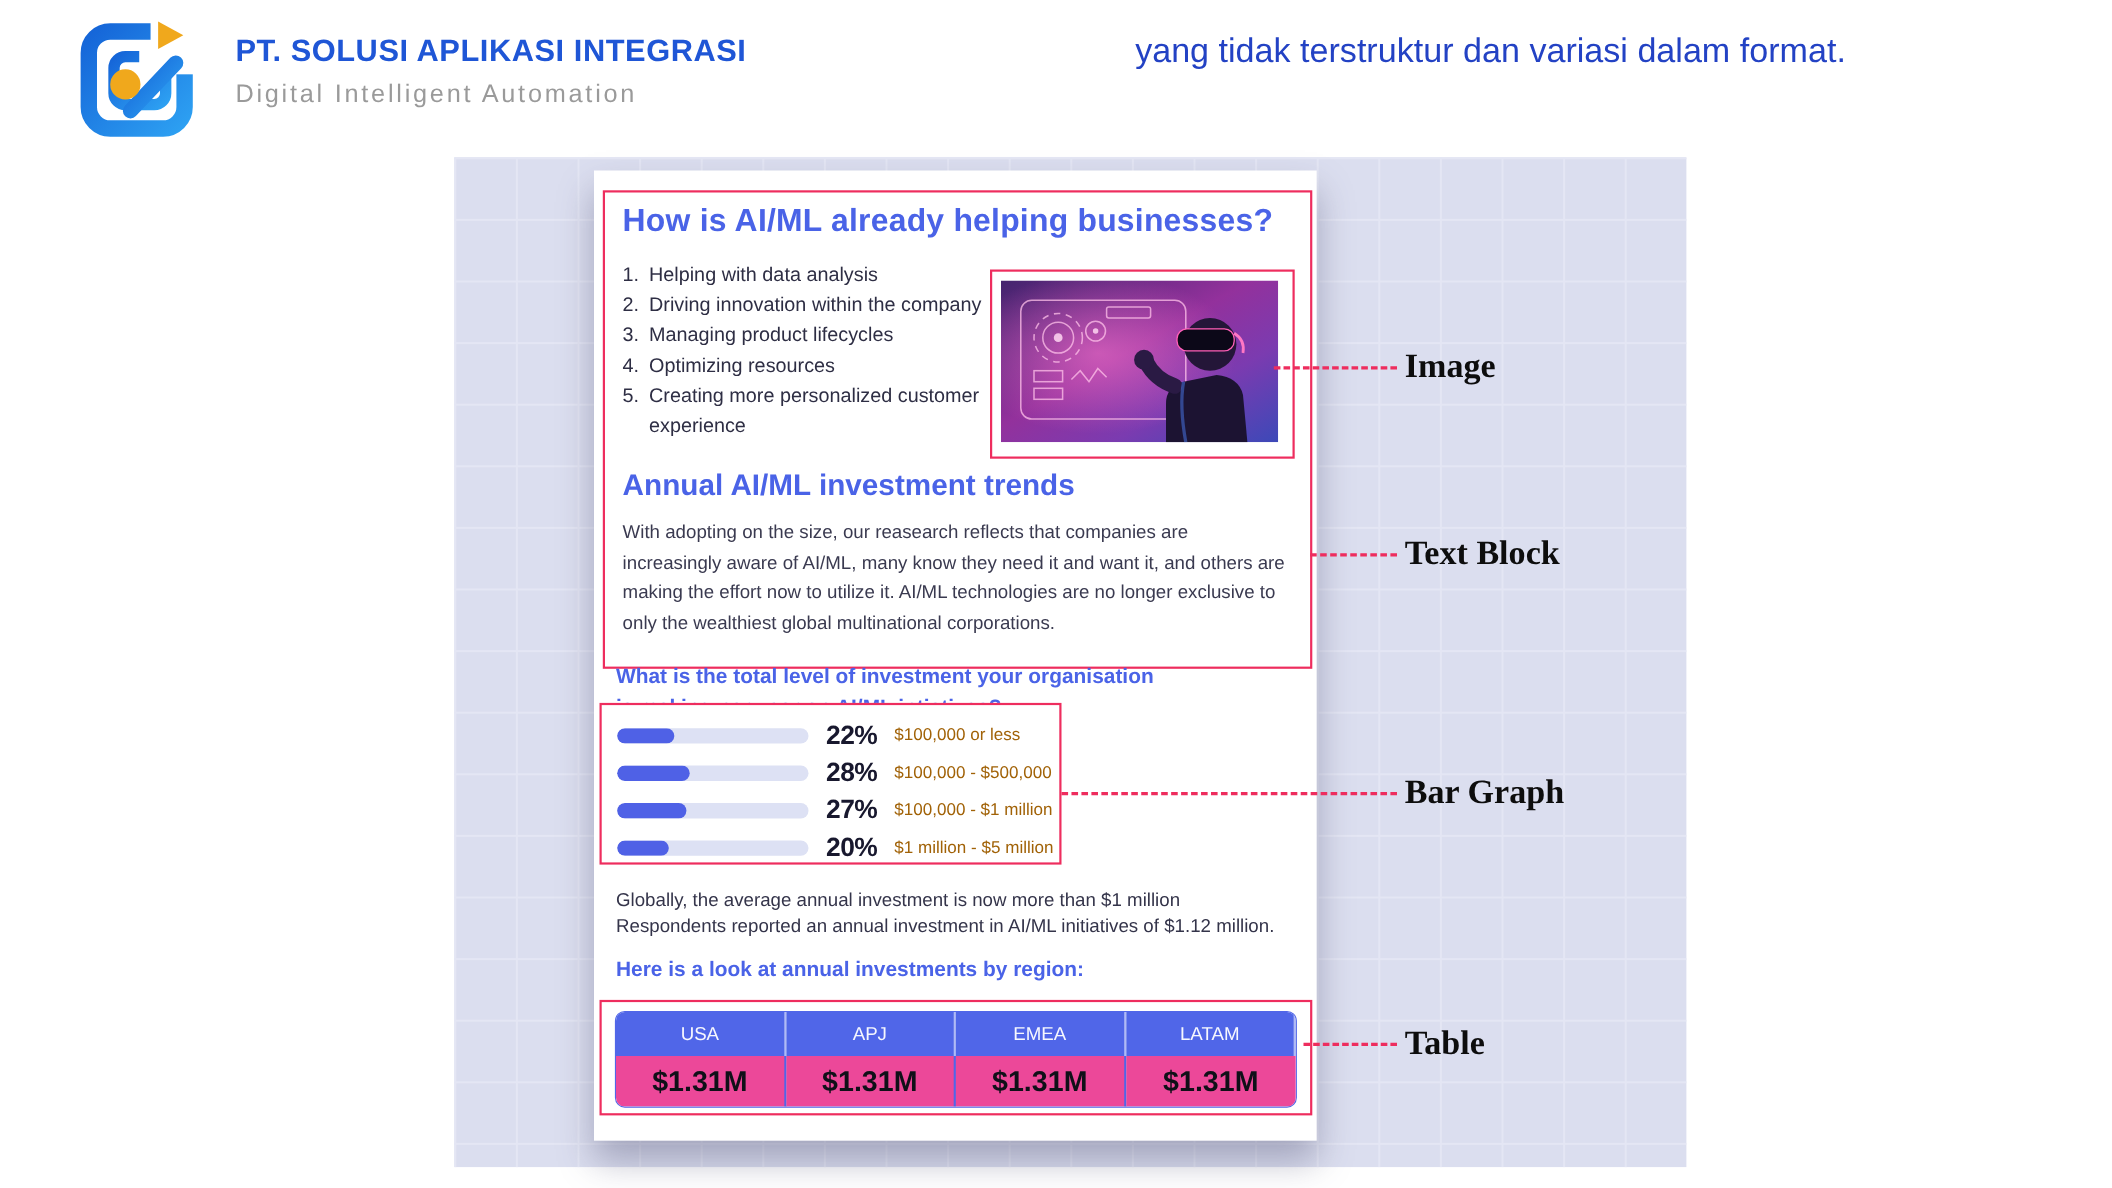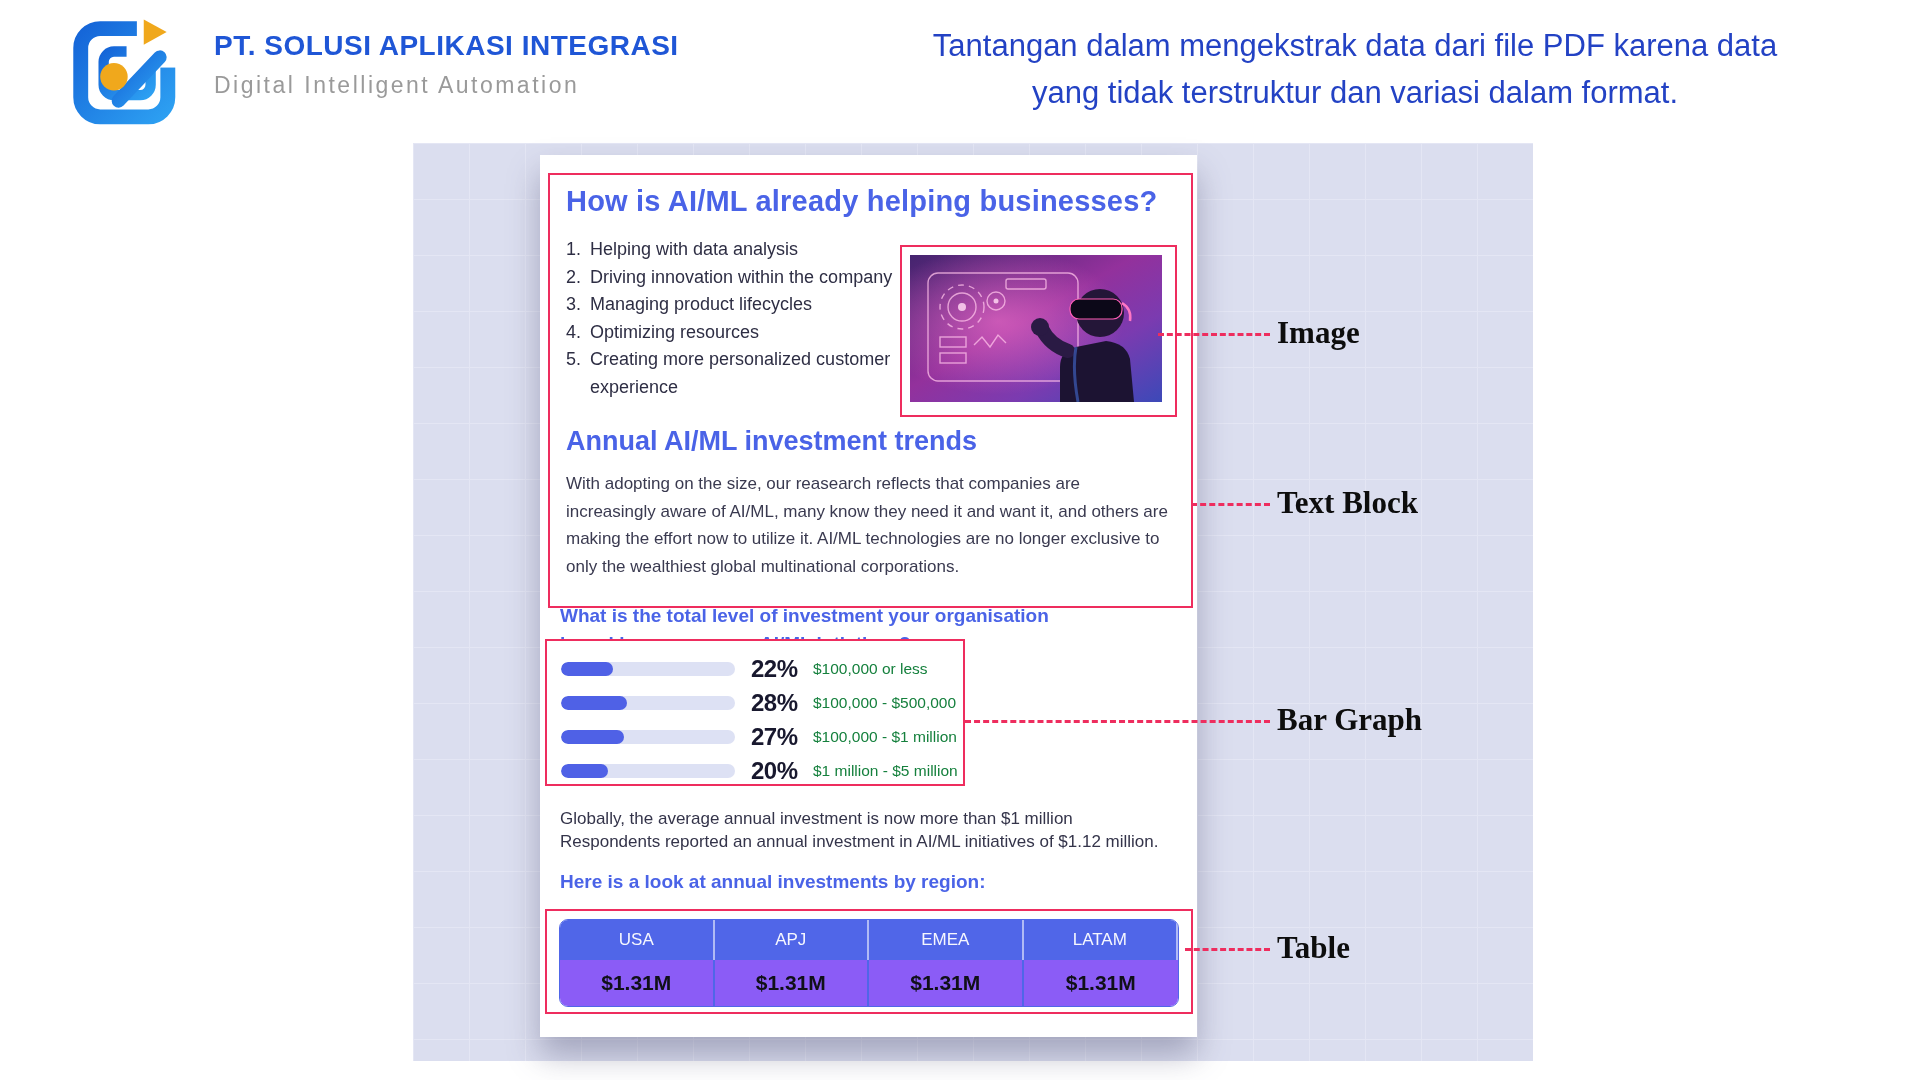--- a/index.html
+++ b/index.html
@@ -42,33 +42,33 @@
   .para { font-size:17px; line-height:27.5px; color:#3a3a50; margin-top:13px; padding-right:6px; }
 
   .question { position:absolute; left:20px; top:447px; width:505px;
               font-size:19px; line-height:28px; font-weight:700; color:#4a63e7; }
 
   .block-bars { position:absolute; left:5px; top:470px; width:420px; height:147px; padding:11px 0 0 14px; }
   .bar-row { display:flex; align-items:center; height:34px; }
   .bar-track { width:174px; height:14px; border-radius:7px; background:#dde1f4; overflow:hidden; flex:none; }
   .bar-fill { height:14px; border-radius:7px; background:#4f61e6; }
   .bar-pct { font-size:24px; font-weight:800; color:#18182e; margin-left:16px; min-width:58px; letter-spacing:-0.5px; }
-  .bar-label { font-size:15.5px; color:#15803d; margin-left:4px; white-space:nowrap; }
+  .bar-label { font-size:15.5px; color:#a16207; margin-left:4px; white-space:nowrap; }
 
   .globally { position:absolute; left:20px; top:652px; font-size:17px; line-height:23px; color:#34344a; }
 
   .region-head { position:absolute; left:20px; top:716px; font-size:19px; font-weight:700; color:#4a63e7; }
 
   .block-table { position:absolute; left:5px; top:740px; right:4px; height:105px; padding:8px 12px; }
   .table-wrap { border:1.5px solid #5066e8; border-radius:9px; overflow:hidden; }
   .region-table { display:grid; grid-template-columns:repeat(4,1fr); }
   .th { background:#5066e8; color:rgba(255,255,255,0.95); font-size:17px; height:40px;
         display:flex; align-items:center; justify-content:center; border-right:2px solid rgba(255,255,255,0.55); }
   .th:last-child { border-right:none; }
-  .td { background:#8b5cf6; color:#101018; font-size:21px; font-weight:800; height:46px;
+  .td { background:#ec4899; color:#101018; font-size:26px; font-weight:800; height:46px;
         display:flex; align-items:center; justify-content:center; border-right:2px solid #5066e8; }
   .td:last-child { border-right:none; }
 
   
   .dash { position:absolute; height:0; border-top:3.5px dashed #ee2d5e; }
   .ann-label { position:absolute; font-family:"Liberation Serif", serif; font-weight:700;
                font-size:31px; color:#0d0d0d; white-space:nowrap; }
 </style>
 </head>
 <body>
@@ -91,21 +91,20 @@
     <circle cx="36" cy="53" r="12" fill="#f0a81c"></circle>
     <polygon points="62,3 82,14 62,25" fill="#f0a81c"></polygon>
   </svg>
 
   <div class="brand">
     <div class="brand-name">PT. SOLUSI APLIKASI INTEGRASI</div>
     <div class="brand-tag">Digital Intelligent Automation</div>
   </div>
 
   <div class="headline">
-    <div>Tantangan dalam mengekstrak data dari file PDF karena data</div>
     <div>yang tidak terstruktur dan variasi dalam format.</div>
   </div>
 </div>
 
 <div class="panel">
 
   <div class="doc">
 
     <div class="redbox block-text">
       <div class="h-blue1">How is AI/ML already helping businesses?</div>

